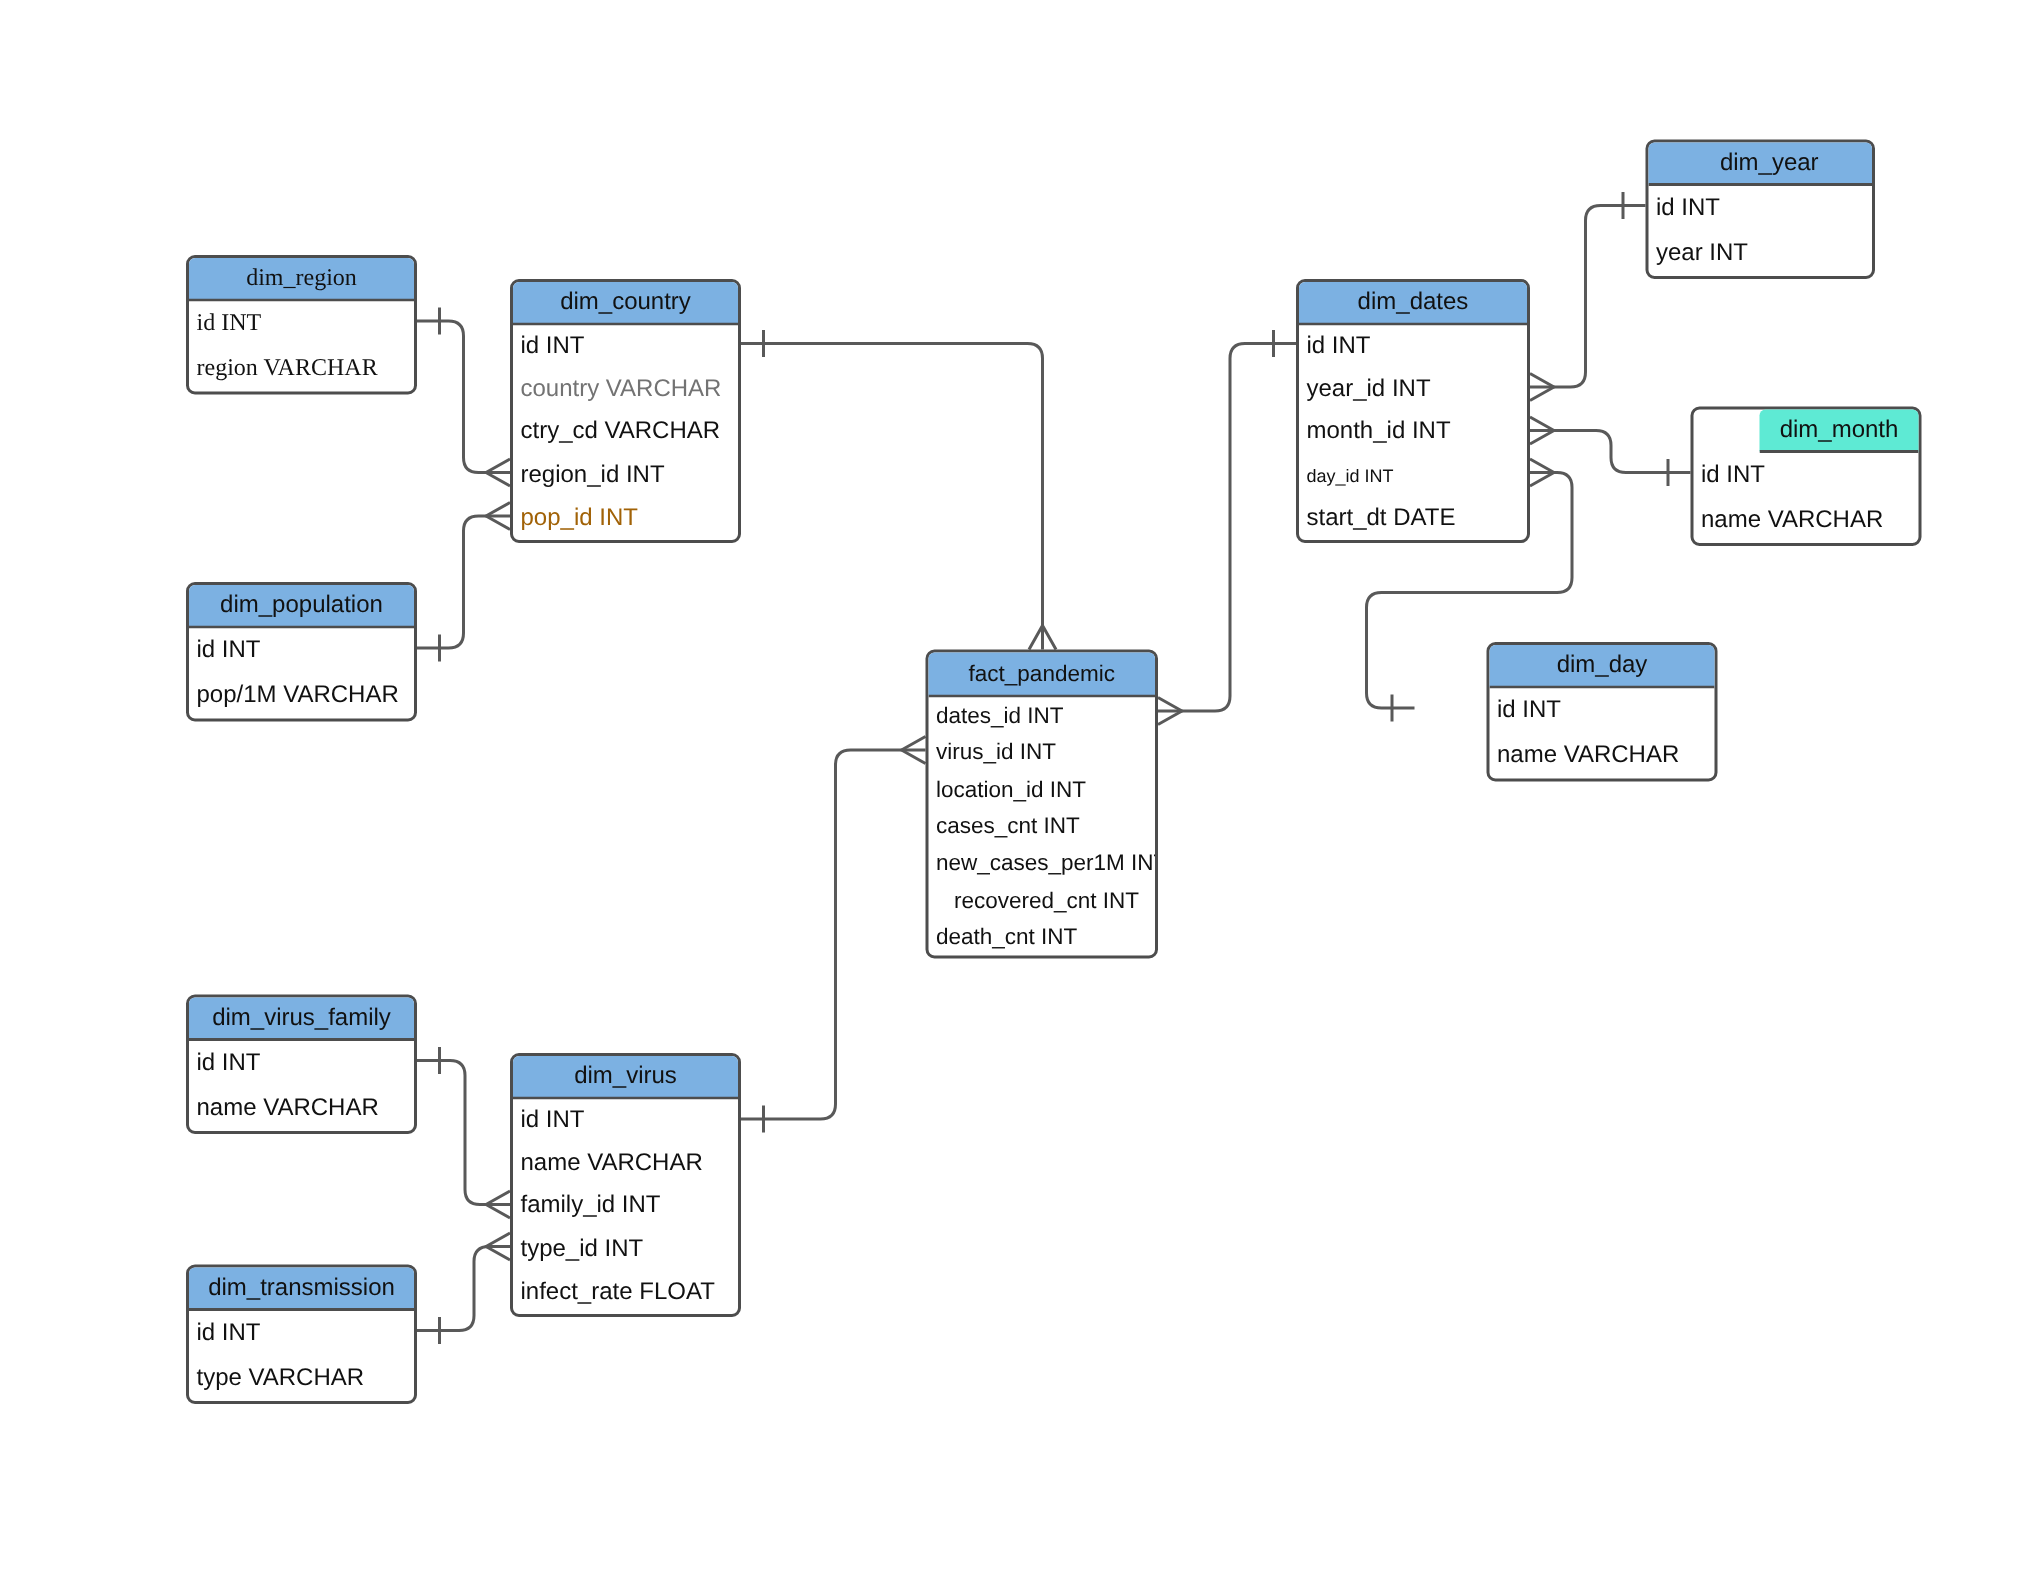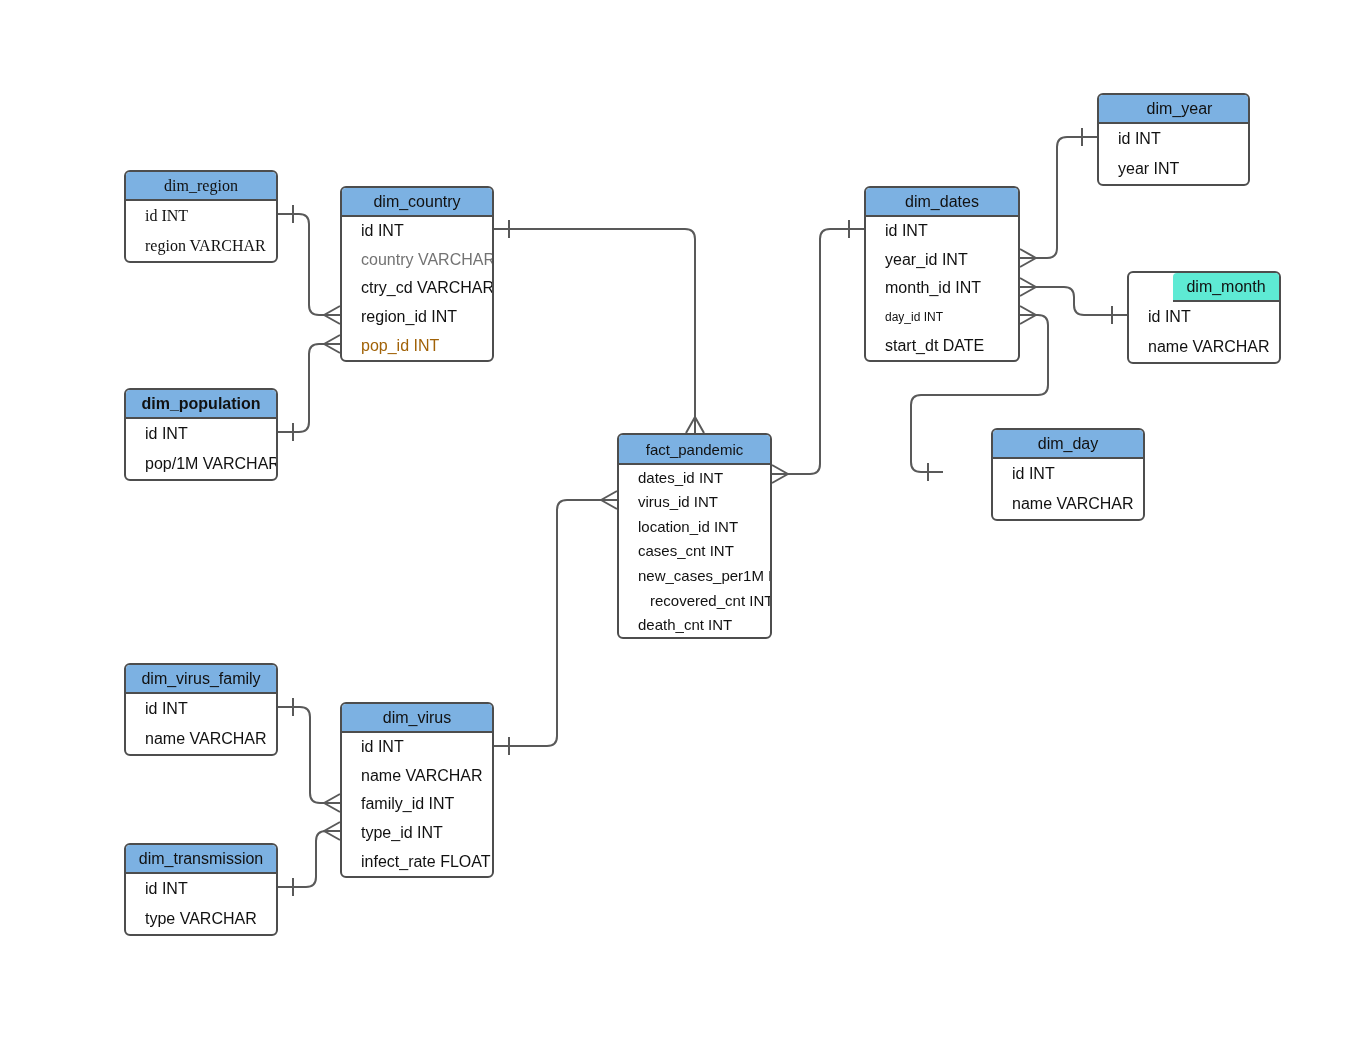--- a/index.html
+++ b/index.html
@@ -1,21 +1,21 @@
 <!DOCTYPE html>
 <html><head>
 <meta charset="utf-8">
 <style>
   html,body{margin:0;padding:0;background:#ffffff;}
   body{font-family:"Liberation Sans","DejaVu Sans",sans-serif;}
   #canvas{position:relative;width:1358px;height:1049px;background:#ffffff;overflow:hidden;}
   #edges{position:absolute;left:0;top:0;width:1358px;height:1049px;}
   .er-table{position:absolute;background:#ffffff;border:2px solid #4d4d4d;border-radius:6px;box-sizing:border-box;}
   .er-header{display:flex;align-items:center;justify-content:center;border-bottom:2px solid #4d4d4d;border-radius:4px 4px 0 0;box-sizing:border-box;color:#111111;}
-  .er-row{display:flex;align-items:center;padding-left:19px;color:#111111;white-space:nowrap;overflow:hidden;box-sizing:border-box;}
+  .er-row{display:flex;align-items:center;padding-left:5px;color:#111111;white-space:nowrap;overflow:hidden;box-sizing:border-box;}
   .edge-path{fill:none;stroke-linejoin:round;stroke-linecap:butt;}
 </style>
 </head>
 <body>
 
 <div id="canvas">
   <svg id="edges" xmlns="http://www.w3.org/2000/svg" viewBox="0 0 1358 1049">
       <g>
         <path class="edge-path" d="M 278 214 L 299 214 Q 309 214 309 224 L 309 305 Q 309 315 319 315 L 340 315" stroke="#595959" stroke-width="2"></path>
         <path class="edge-path" d="M 293 205 L 293 223" stroke="#595959" stroke-width="2"></path>
@@ -79,21 +79,21 @@
     <div class="er-header" style="height: 29px; background: rgb(124, 177, 226); border-bottom-color: rgb(77, 77, 77); font-size: 16px;">dim_country</div>
     <div class="er-rows">
           <div class="er-row" style="height: 28.6px; font-size: 16px; color: rgb(17, 17, 17);">id INT</div>
           <div class="er-row" style="height: 28.6px; font-size: 16px; color: #737373;">country VARCHAR</div>
           <div class="er-row" style="height: 28.6px; font-size: 16px; color: rgb(17, 17, 17);">ctry_cd VARCHAR</div>
           <div class="er-row" style="height: 28.6px; font-size: 16px; color: rgb(17, 17, 17);">region_id INT</div>
           <div class="er-row" style="height: 28.6px; font-size: 16px; color: #a16207;">pop_id INT</div>
         </div>
   </div>
       <div class="er-table" style="left: 124px; top: 388px; width: 154px; height: 93px;">
-    <div class="er-header" style="height: 29px; background: rgb(124, 177, 226); border-bottom-color: rgb(77, 77, 77); font-size: 16px; font-weight: bold;">dim_population</div>
+    <div class="er-header" style="height: 29px; background: rgb(124, 177, 226); border-bottom-color: rgb(77, 77, 77); font-size: 16px;">dim_population</div>
     <div class="er-rows">
           <div class="er-row" style="height: 30px; font-size: 16px; color: rgb(17, 17, 17);">id INT</div>
           <div class="er-row" style="height: 30px; font-size: 16px; color: rgb(17, 17, 17);">pop/1M VARCHAR</div>
         </div>
   </div>
       <div class="er-table" style="left: 124px; top: 663px; width: 154px; height: 93px;">
     <div class="er-header" style="height: 29px; background: rgb(124, 177, 226); border-bottom-color: rgb(77, 77, 77); font-size: 16px;">dim_virus_family</div>
     <div class="er-rows">
           <div class="er-row" style="height: 30px; font-size: 16px; color: rgb(17, 17, 17);">id INT</div>
           <div class="er-row" style="height: 30px; font-size: 16px; color: rgb(17, 17, 17);">name VARCHAR</div>

